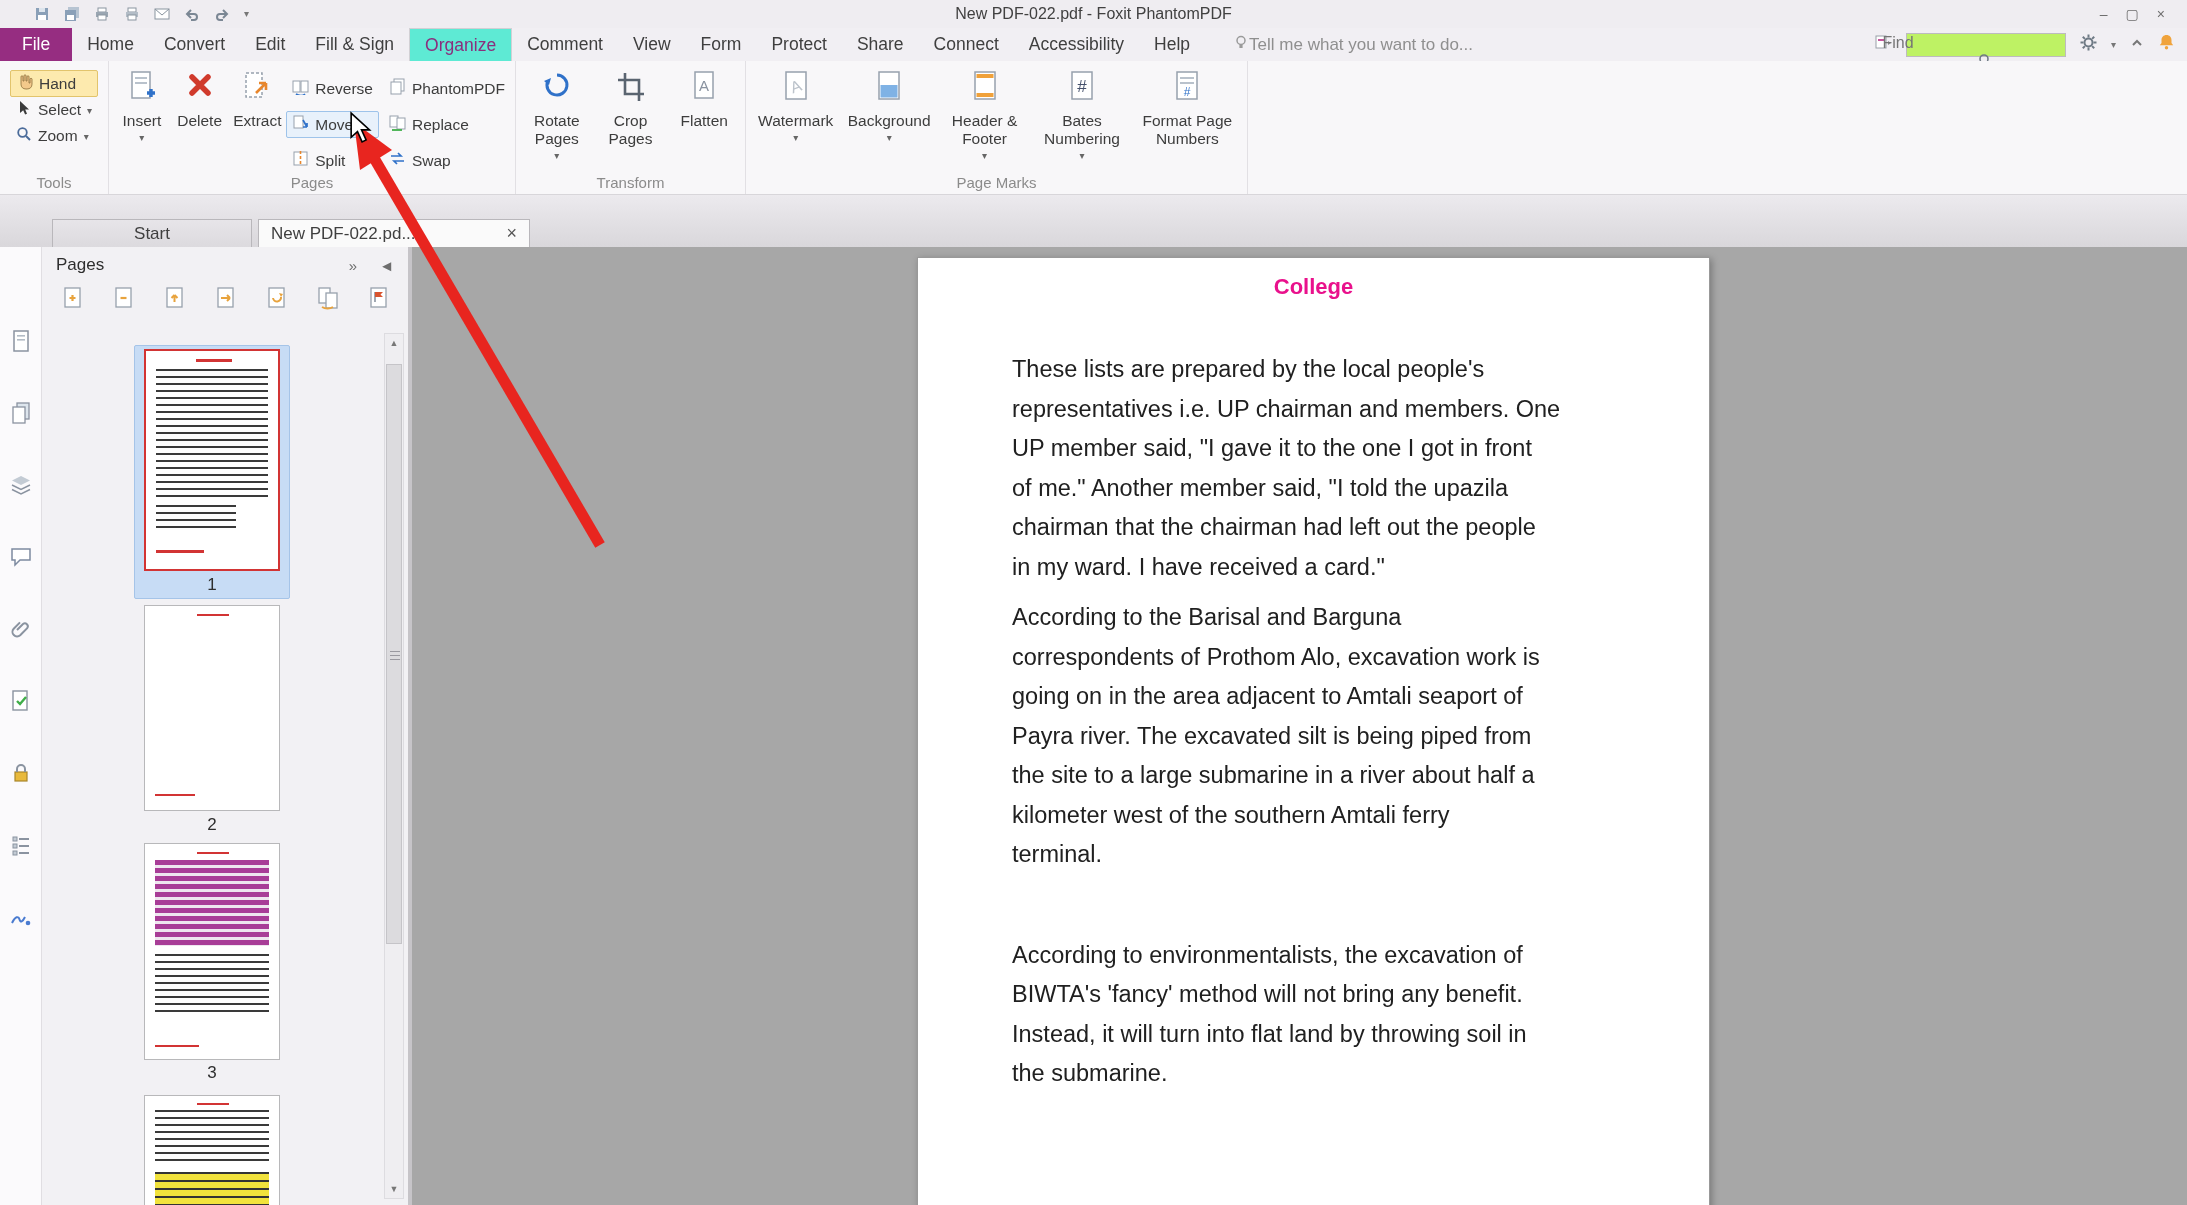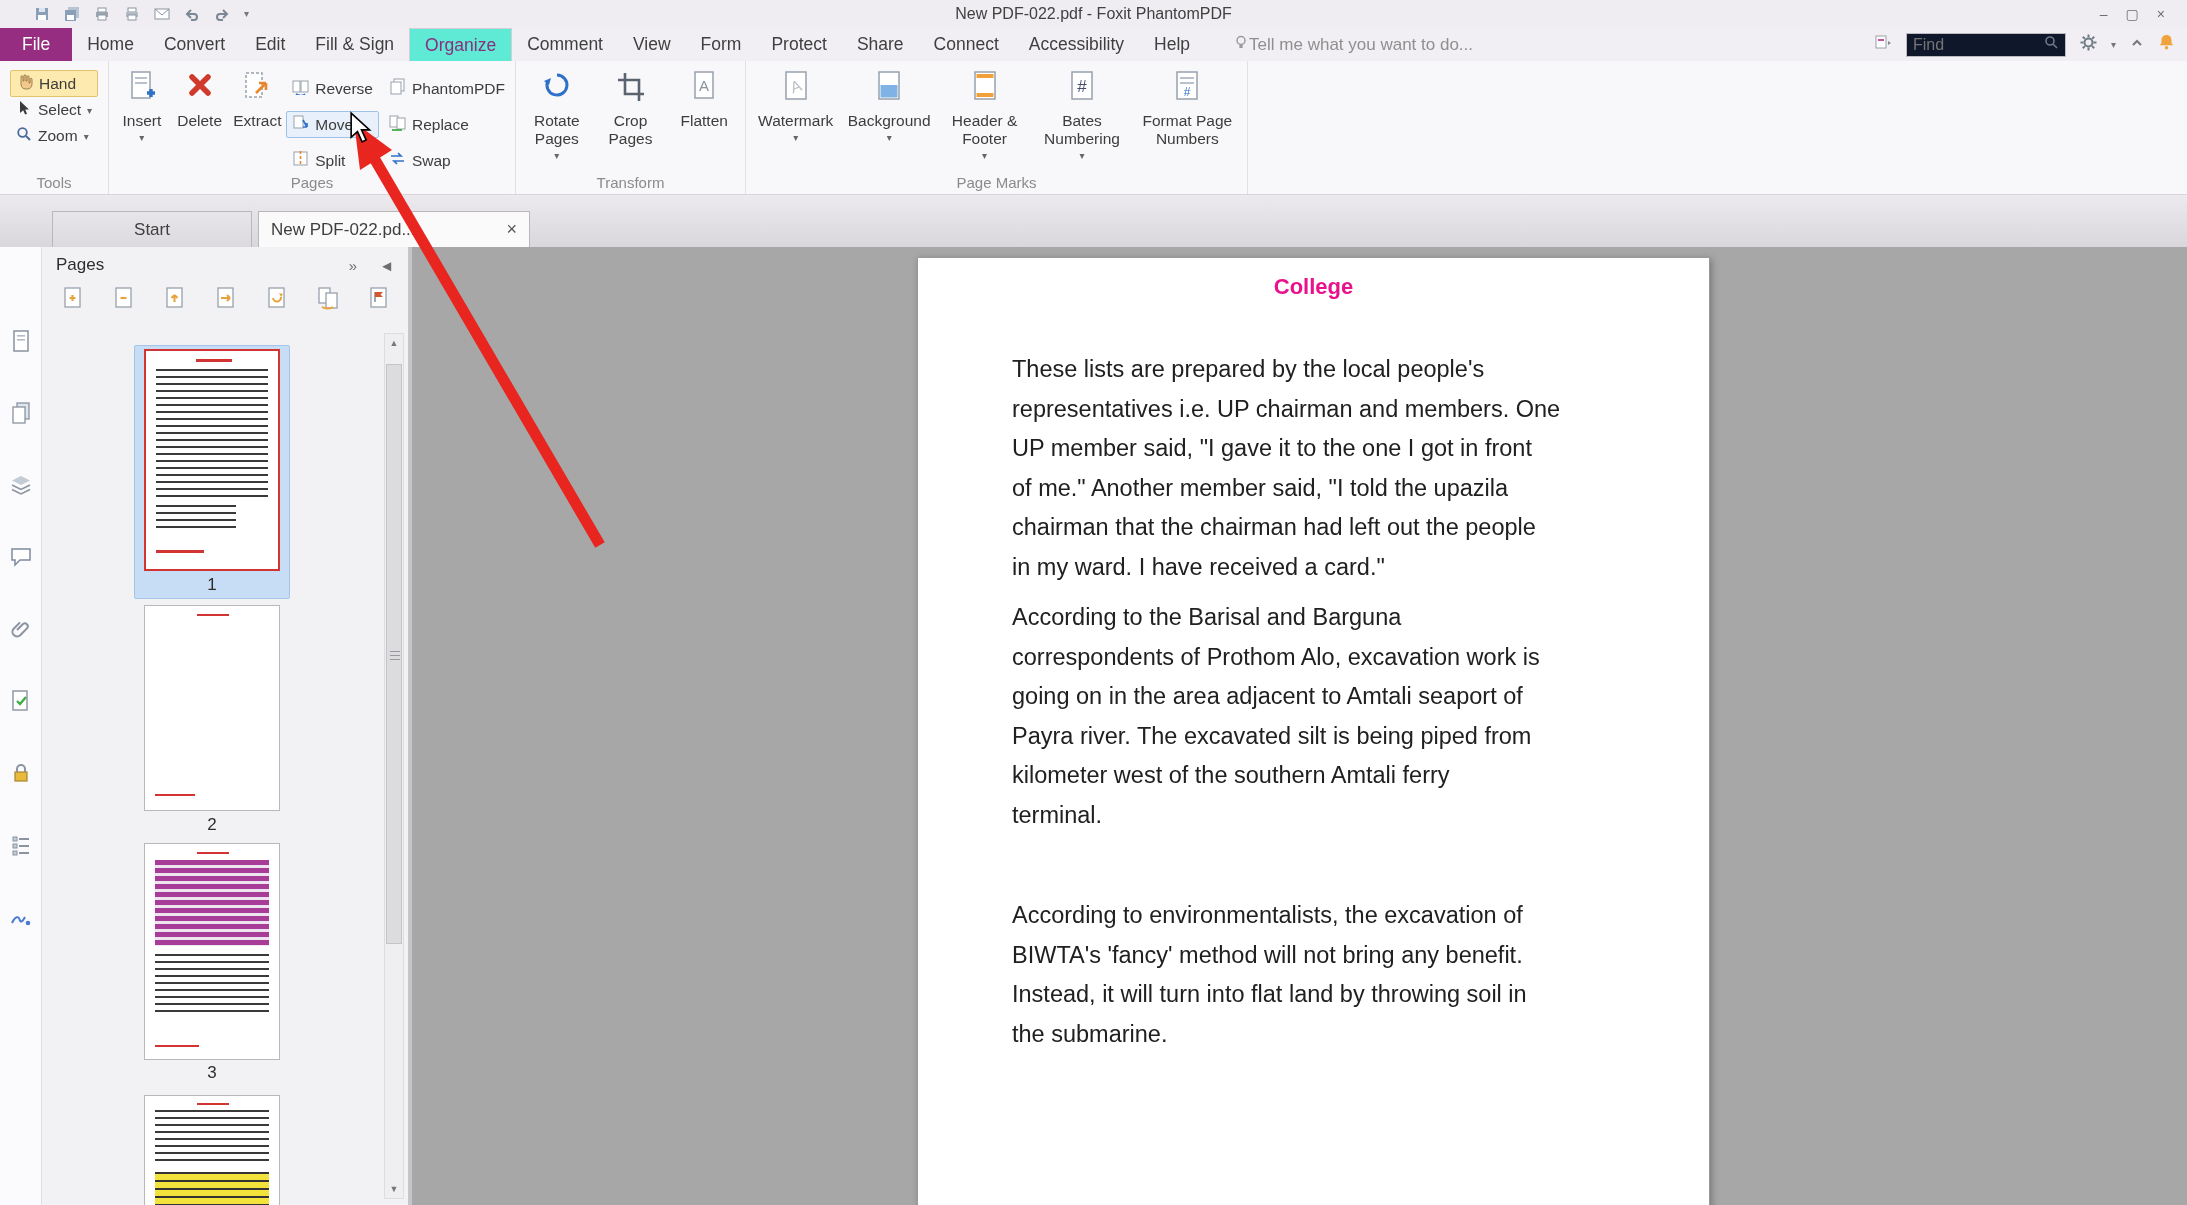--- a/index.html
+++ b/index.html
@@ -21,22 +21,22 @@
   
   .menubar { position:absolute; top:28px; left:0; width:100%; height:33px;
              background:#f1eff3; display:flex; align-items:stretch;
              font-size:17.5px; color:#3f3f3f; }
   .tab { padding:0 15px; display:flex; align-items:center; cursor:default; white-space:nowrap; }
   .tab.file { background:#962d81; color:#fff; padding:0 22px; }
   .tab.active { background:#5eead4; color:#8a2f7d; border:1px solid #d2d0d4; border-bottom:none; }
   .tellme { display:flex; align-items:center; color:#8f8f8f; margin-left:28px;
             font-size:17px; white-space:nowrap; }
   .mb-right { margin-left:auto; display:flex; align-items:center; gap:14px; padding-right:12px; }
-  .findbox { width:160px; height:24px; background:#0f172a; border:1px solid #bdbbbf;
-             display:flex; align-items:center; padding:0 6px; }
+  .findbox { width:160px; height:24px; background:#bef264; border:1px solid #bdbbbf;
+             display:flex; align-items:center; padding:0 6px;flex-direction:column; }
   .findbox input { border:none; outline:none; flex:1; min-width:0; font-size:16px;
                    color:#666; background:transparent; font-family:inherit; }
   .mini-caret { font-size:10px; color:#777; line-height:10px; }
 
   
   .ribbon { position:absolute; top:61px; left:0; width:100%; height:134px;
             background:#f8f7f9; border-bottom:1px solid #d8d6da; display:flex; }
   .rgroup { position:relative; border-right:1px solid #e2e0e4; padding:5px 4px 22px;
             display:flex; align-items:flex-start; }
   .rgroup.nofill { border-right:none; flex:1; }
@@ -50,21 +50,21 @@
   .rbtn-lg { display:flex; flex-direction:column; align-items:center; padding-top:3px;
              gap:3px; text-align:center; }
   .rbtn-lg .lbl { font-size:15.5px; line-height:18px; color:#3d3d3d; }
   .caret { font-size:10px; color:#666; line-height:9px; }
   .sm-grid { display:grid; grid-template-columns:auto auto; column-gap:4px; row-gap:9px;
              padding-top:9px; align-content:start; }
 
   
   .tabstrip { position:absolute; top:195px; left:0; width:100%; height:52px;
               background:linear-gradient(#eceaee,#d9d7db); }
-  .dtab { position:absolute; bottom:0; height:36px; display:flex; align-items:center;
+  .dtab { position:absolute; bottom:0; height:28px; display:flex; align-items:center;
           font-size:17px; color:#3f3f3f; }
   .dtab.start { left:52px; width:200px; justify-content:center;
                 border:1px solid #b9b7bb; border-bottom:none;
                 background:linear-gradient(#e7e5e9,#dcdade); }
   .dtab.current { left:258px; width:272px; background:#fafafa; padding:0 12px;
                   justify-content:space-between; border:1px solid #b9b7bb; border-bottom:none; }
   .closex { color:#555; font-size:18px; cursor:default; }
 
   
   .leftstrip { position:absolute; top:247px; left:0; width:42px; bottom:0;
@@ -558,20 +558,21 @@
           <div>UP member said, "I gave it to the one I got in front</div>
           <div>of me." Another member said, "I told the upazila</div>
           <div>chairman that the chairman had left out the people</div>
           <div>in my ward. I have received a card."</div>
         </div>
         <div class="para">
           <div>According to the Barisal and Barguna</div>
           <div>correspondents of Prothom Alo, excavation work is</div>
           <div>going on in the area adjacent to Amtali seaport of</div>
           <div>Payra river. The excavated silt is being piped from</div>
+          <div>the site to a large submarine in a river about half a</div>
           <div>kilometer west of the southern Amtali ferry</div>
           <div>terminal.</div>
         </div>
         <div class="para gap">
           <div>According to environmentalists, the excavation of</div>
           <div>BIWTA's 'fancy' method will not bring any benefit.</div>
           <div>Instead, it will turn into flat land by throwing soil in</div>
           <div>the submarine.</div>
         </div>
       </div>

